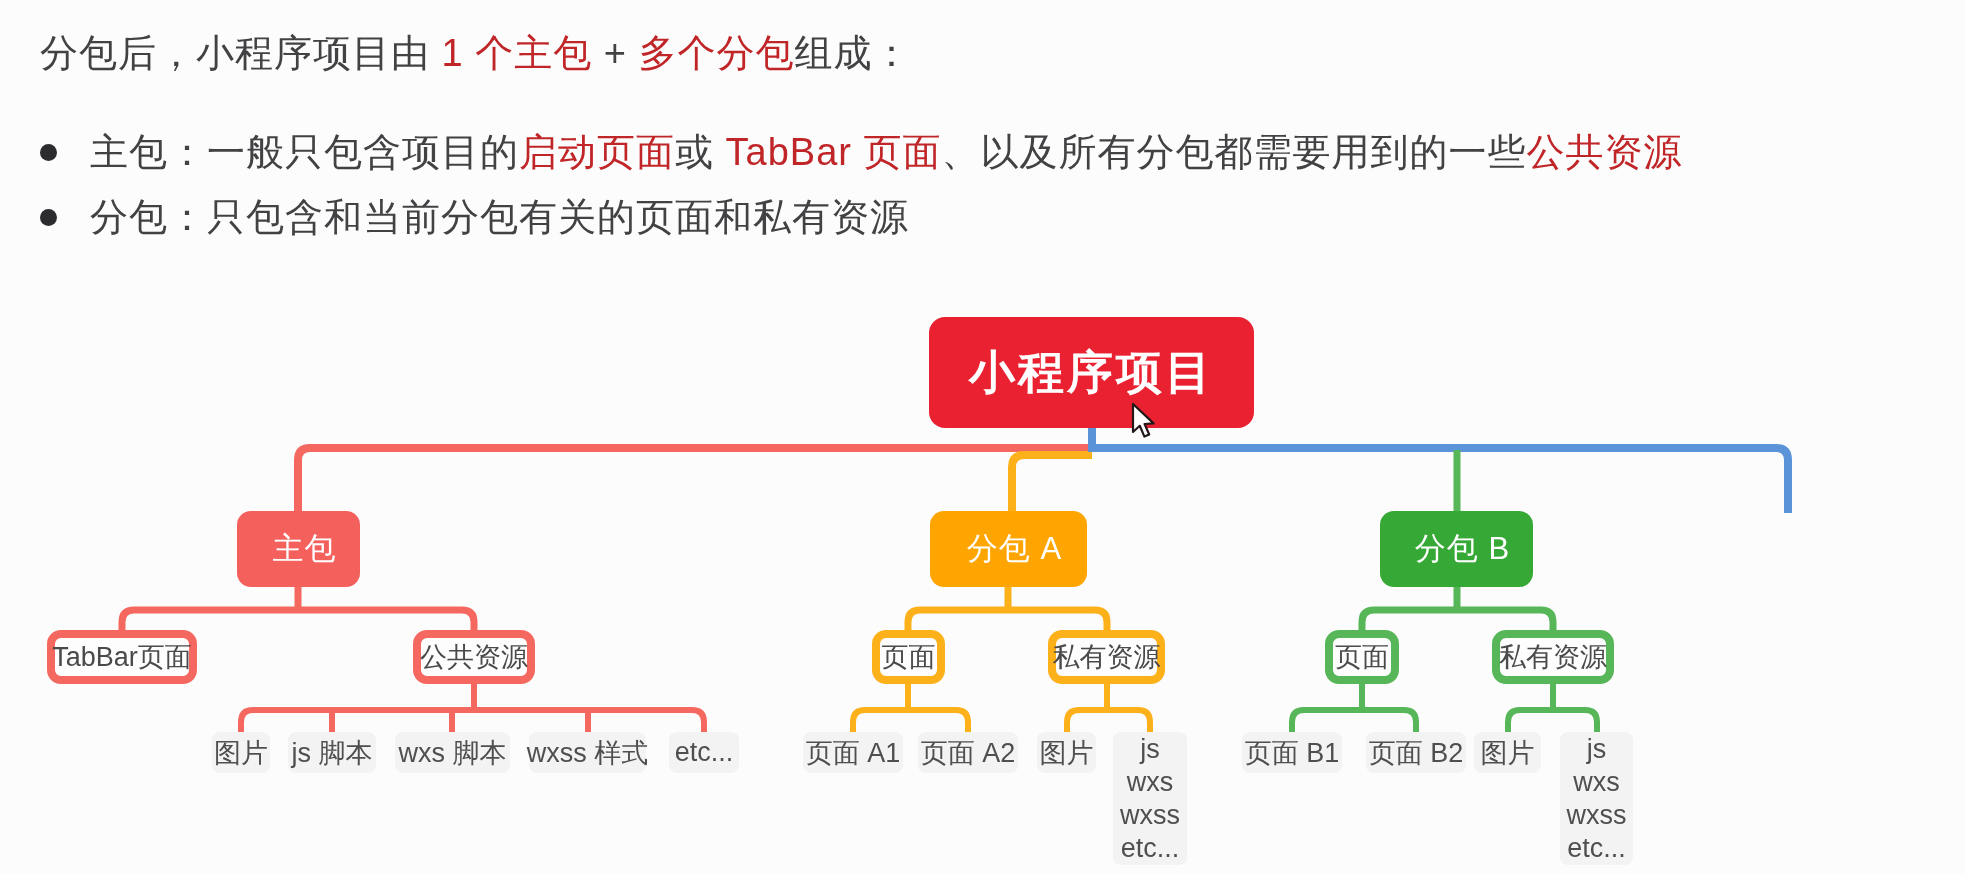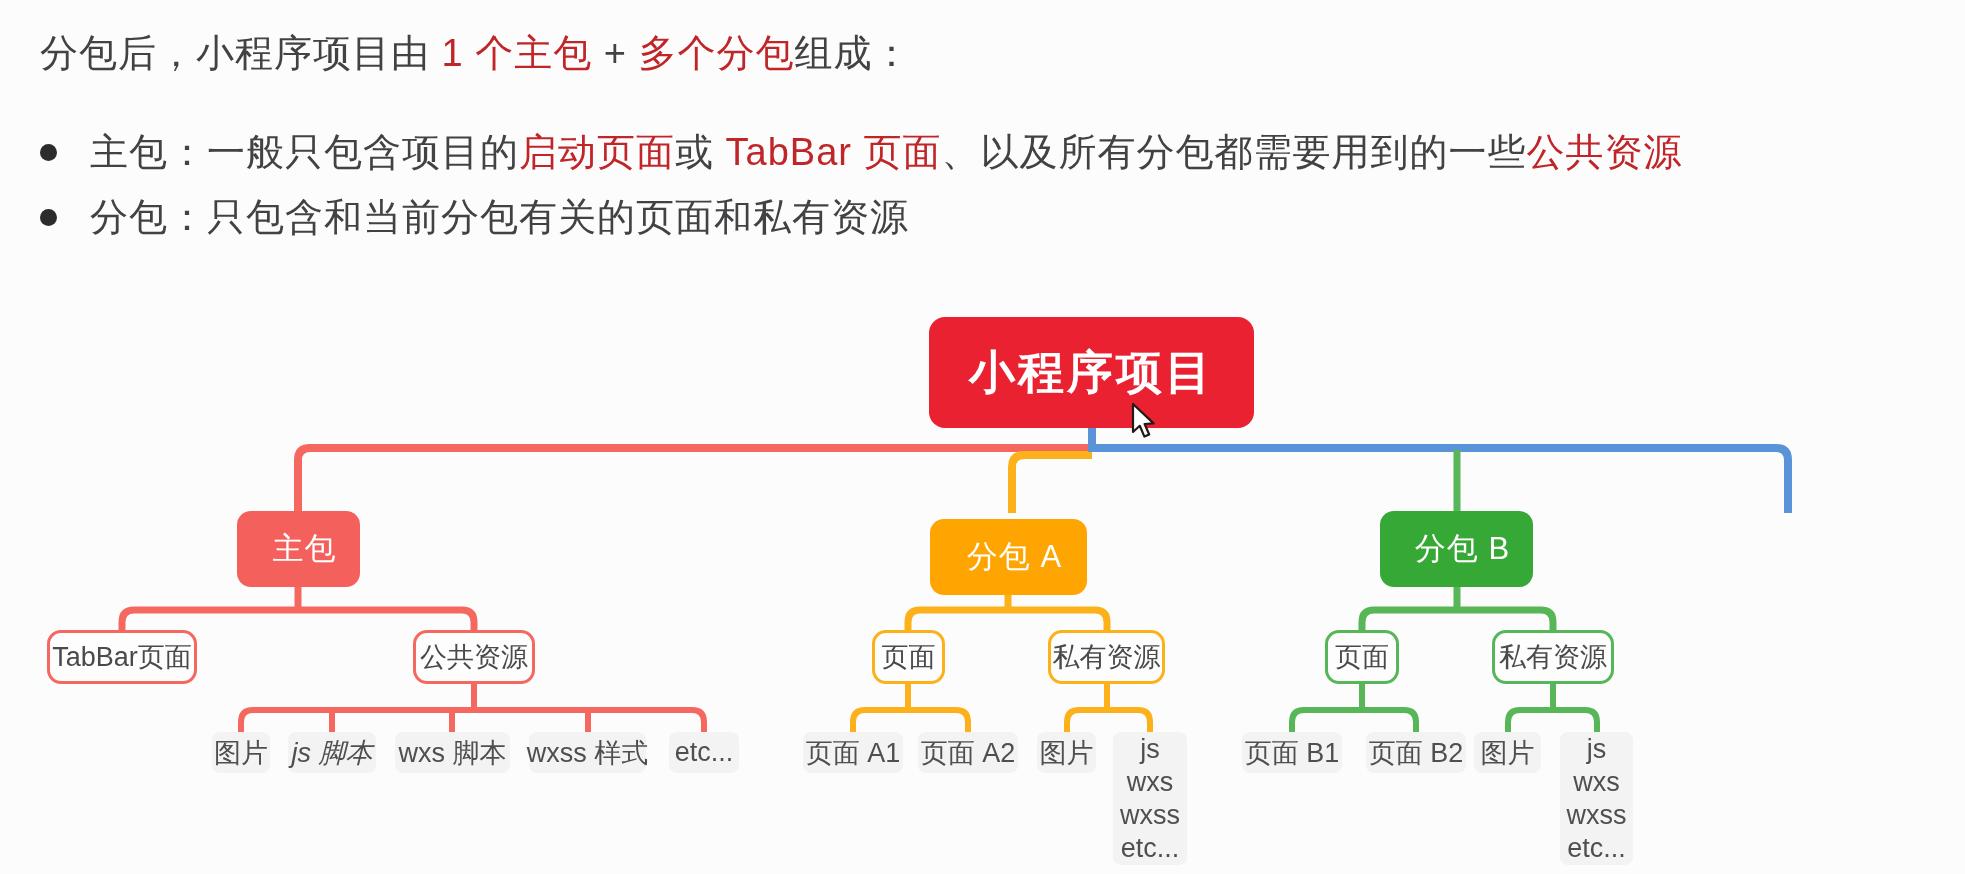--- a/index.html
+++ b/index.html
@@ -26,25 +26,25 @@
   .s-green{stroke:var(--line-green,#57b657);}
   .s-blue{stroke:var(--line-blue,#5b93d9);}
 
   
   .node{position:absolute;display:flex;align-items:center;justify-content:center;
         box-sizing:border-box;white-space:nowrap;}
   .l0{background:var(--root,#e92130);color:#fff;font-size:46px;font-weight:bold;
       border-radius:16px;letter-spacing:3px;}
   .l1{color:#fff;font-size:31px;font-weight:500;border-radius:14px;letter-spacing:1px;padding-left:12px;}
   .bg-salmon{background:var(--main-package,#f4605c);}
-  .bg-orange{background:var(--package-a,#ffa502);margin-top:8px;}
+  .bg-orange{background:var(--package-a,#ffa502);}
   .bg-green{background:var(--package-b,#36a835);}
   .bg-blue{background:var(--package-n,#2189dd);}
   .l2{background:#fdfdfd;border-radius:14px;font-size:27px;color:#4a4a4a;
-      border:3px solid #000000;}
+      border:8px solid #000000;}
   .bd-salmon{border-color:var(--line-red,#f5685f);}
   .bd-orange{border-color:var(--line-yellow,#fcb11a);}
   .bd-green{border-color:var(--line-green,#57b657);}
   .leaf{background:#f3f3f3;border-radius:8px;font-size:27px;color:#4f4f4f;}
   .leaf.multi{flex-direction:column;justify-content:flex-start;line-height:33px;padding-top:1px;}
   .leaf.multi span{display:block;}
 
   .cursor{position:absolute;}
 </style>
 </head>
@@ -103,21 +103,21 @@
   <div class="node l1 bg-green" style="left:1380px;top:511px;width:153px;height:76px;">分包 B</div>
 
   <div class="node l2 bd-salmon" style="left:47px;top:630px;width:150px;height:54px;">TabBar页面</div>
   <div class="node l2 bd-salmon" style="left:413px;top:630px;width:122px;height:54px;">公共资源</div>
   <div class="node l2 bd-orange" style="left:872px;top:630px;width:73px;height:54px;">页面</div>
   <div class="node l2 bd-orange" style="left:1048px;top:630px;width:117px;height:54px;">私有资源</div>
   <div class="node l2 bd-green" style="left:1325px;top:630px;width:74px;height:54px;">页面</div>
   <div class="node l2 bd-green" style="left:1492px;top:630px;width:122px;height:54px;">私有资源</div>
 
   <div class="node leaf" style="left:212px;top:732px;width:58px;height:41px;">图片</div>
-  <div class="node leaf" style="left:288px;top:732px;width:88px;height:41px;font-style:italic;">js 脚本</div>
+  <div class="node leaf" style="left:288px;top:732px;width:88px;height:41px;">js 脚本</div>
   <div class="node leaf" style="left:395px;top:732px;width:115px;height:41px;">wxs 脚本</div>
   <div class="node leaf" style="left:529px;top:732px;width:117px;height:41px;">wxss 样式</div>
   <div class="node leaf" style="left:669px;top:732px;width:70px;height:41px;">etc...</div>
 
   <div class="node leaf" style="left:803px;top:732px;width:100px;height:41px;">页面 A1</div>
   <div class="node leaf" style="left:918px;top:732px;width:100px;height:41px;">页面 A2</div>
   <div class="node leaf" style="left:1037px;top:732px;width:59px;height:41px;">图片</div>
   <div class="node leaf multi" style="left:1113px;top:732px;width:74px;height:133px;">
     <span>js</span>
     <span>wxs</span>

